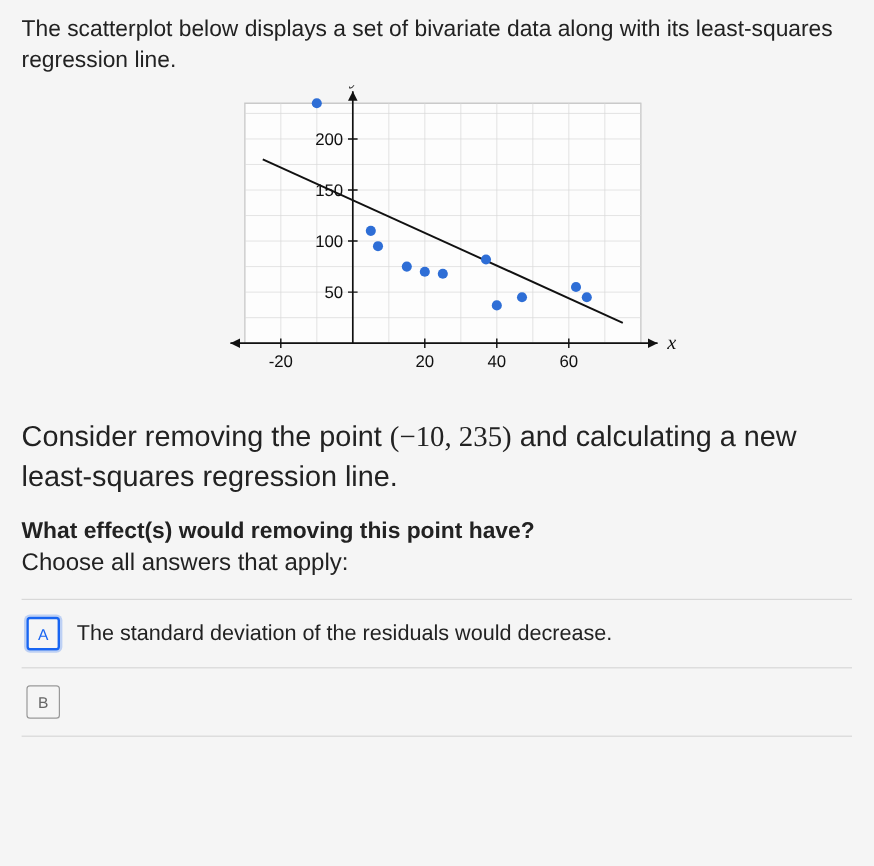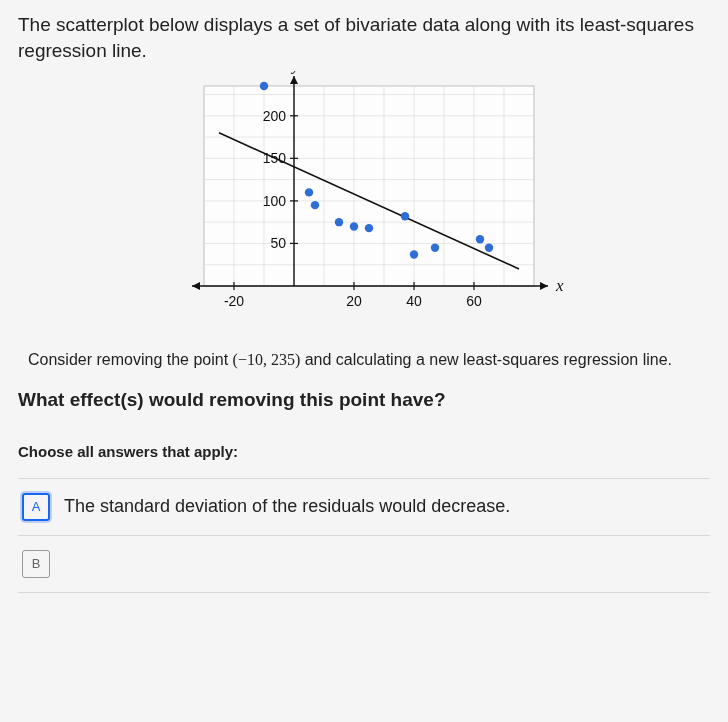--- a/index.html
+++ b/index.html
@@ -21,26 +21,26 @@
       display: flex;
       justify-content: center;
       margin: 8px 0 18px 0;
     }
     .chart-area {
       position: relative;
       width: 400px;
       height: 260px;
     }
     .question-mid {
-      font-size: 16px;
+      font-size: 24px;
       line-height: 1.35;
-      margin: 10px 0 18px 10px;
+      margin: 10px 0 18px 0;
     }
-    .question-emph { font-weight: 700; font-size: 19px; margin-bottom: 32px; }
-    .choose-line { font-weight: 700; font-size: 15px; margin-bottom: 18px; }
+    .question-emph { font-weight: 700; font-size: 19px; margin-bottom: 4px; }
+    .choose-line { font-weight: 400; font-size: 20px; margin-bottom: 18px; }
     .answers { border-top: 1px solid #d8d8d8; }
     .answer-row {
       display: flex;
       align-items: center;
       gap: 14px;
       padding: 14px 4px;
       border-bottom: 1px solid #d8d8d8;
       cursor: pointer;
     }
     .answer-box {

